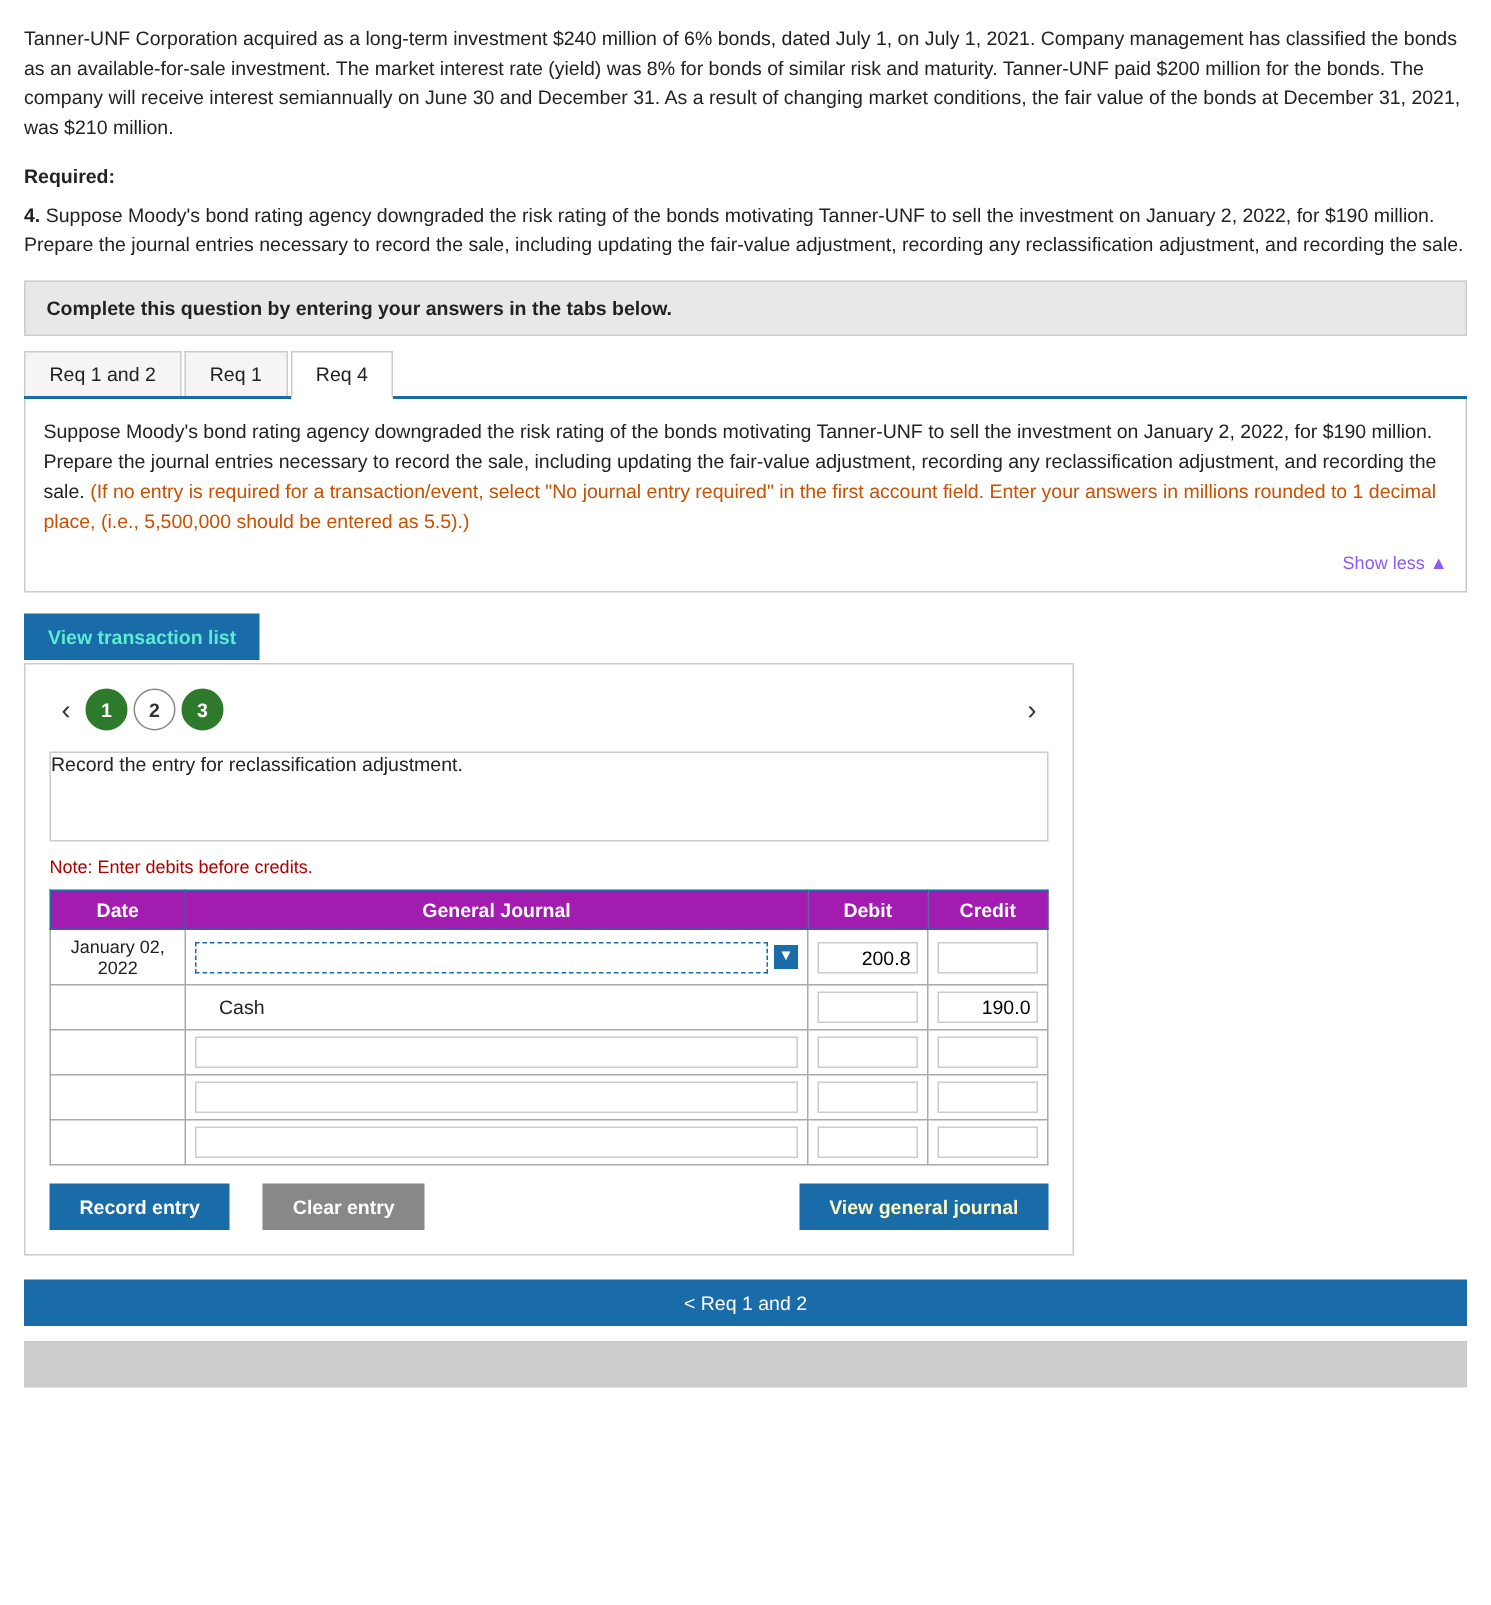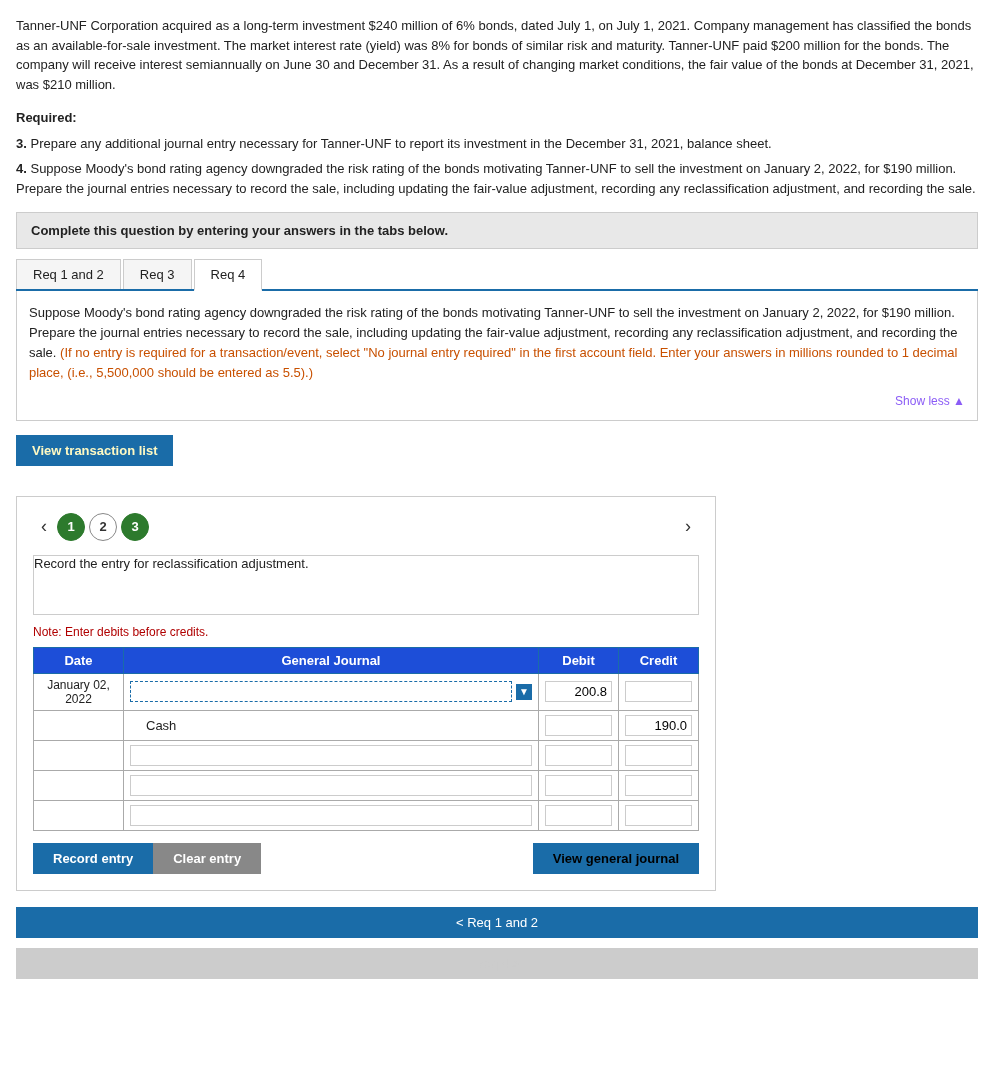--- a/index.html
+++ b/index.html
@@ -49,27 +49,27 @@
     }
 
     .scenario-text { font-size: 13px; line-height: 1.55; margin-bottom: 10px; }
     .orange-text { color: #c85000; }
 
     .show-less { text-align: right; font-size: 12px; color: #8b5cf6; cursor: pointer; margin-top: 4px; }
     .show-less-arrow::after { content: ' ▲'; }
 
     .view-transaction-btn {
       background: #1a6ca8;
-      color: #fef9c3;
+      color: #5eead4;
       border: none;
       padding: 8px 16px;
       cursor: pointer;
       font-size: 13px;
       font-weight: bold;
-      margin-bottom: 30px;
+      margin-bottom: 2px;
       display: inline-block;
     }
 
     .journal-worksheet {
       border: 1px solid #ccc;
       padding: 16px;
       background: #fff;
       max-width: 700px;
     }
 
@@ -108,21 +108,21 @@
 
     .note-text { color: #b00000; font-size: 12px; margin-bottom: 8px; }
 
     table.journal-table {
       width: 100%;
       border-collapse: collapse;
       font-size: 13px;
       margin-bottom: 12px;
     }
     table.journal-table th {
-      background: #1d4ed8;
+      background: #a21caf;
       color: #fff;
       padding: 5px 8px;
       border: 1px solid #1a6ca8;
       font-weight: bold;
       text-align: center;
     }
     table.journal-table th.date-col { width: 90px; }
     table.journal-table th.journal-col { }
     table.journal-table th.debit-col { width: 80px; }
     table.journal-table th.credit-col { width: 80px; }
@@ -144,31 +144,31 @@
       color: #fff;
       text-align: center;
       line-height: 16px;
       font-size: 10px;
       margin-left: 4px;
       flex-shrink: 0;
     }
 
     .journal-row-flex { display: flex; align-items: center; width: 100%; }
 
-    .action-buttons { display: flex; gap: 0; flex-wrap: wrap; }
+    .action-buttons { display: flex; gap: 22px; flex-wrap: wrap; }
     .action-btn {
       padding: 8px 20px;
       font-size: 13px;
       font-weight: bold;
       cursor: pointer;
       border: none;
     }
     .btn-blue { background: #1a6ca8; color: #fff; }
     .btn-gray { background: #888; color: #fff; }
-    .btn-view { background: #1a6ca8; color: #000000; margin-left: auto; }
+    .btn-view { background: #1a6ca8; color: #fef9c3; margin-left: auto; }
 
     .bottom-nav { display: flex; gap: 10px; margin-top: 16px; justify-content: center; flex-direction: column; }
     .bottom-nav-btn {
       background: #1a6ca8;
       color: #fff;
       border: none;
       padding: 8px 60px;
       font-size: 13px;
       cursor: pointer;
     }
@@ -180,33 +180,32 @@
 <body>
 
 
 
 
 <p class="intro-text">Tanner-UNF Corporation acquired as a long-term investment $240 million of 6% bonds, dated July 1, on July 1, 2021. Company management has classified the bonds as an available-for-sale investment. The market interest rate (yield) was 8% for bonds of similar risk and maturity. Tanner-UNF paid $200 million for the bonds. The company will receive interest semiannually on June 30 and December 31. As a result of changing market conditions, the fair value of the bonds at December 31, 2021, was $210 million.</p>
 
 
 <div class="required-section">
   <p class="bold">Required:</p>
-  <p><span class="bold">3.</span> Prepare any additional journal entry necessary for Tanner-UNF to report its investment in the December 31, 2021, balance sheet.</p>
   <p><span class="bold">4.</span> Suppose Moody's bond rating agency downgraded the risk rating of the bonds motivating Tanner-UNF to sell the investment on January 2, 2022, for $190 million. Prepare the journal entries necessary to record the sale, including updating the fair-value adjustment, recording any reclassification adjustment, and recording the sale.</p>
 </div>
 
 
 <div class="instruction-box">
   <span>Complete this question by entering your answers in the tabs below.</span>
 </div>
 
 
 <div class="tabs-container">
   <div class="tab">Req 1 and 2</div>
-  <div class="tab">Req 3</div>
+  <div class="tab">Req 1</div>
   <div class="tab active">Req 4</div>
 </div>
 
 
 <div class="content-area">
   <p class="scenario-text">
     <span>Suppose Moody's bond rating agency downgraded the risk rating of the bonds motivating Tanner-UNF to sell the investment on January 2, 2022, for $190 million. Prepare the journal entries necessary to record the sale, including updating the fair-value adjustment, recording any reclassification adjustment, and recording the sale.</span>
     <span class="orange-text">(If no entry is required for a transaction/event, select "No journal entry required" in the first account field. Enter your answers in millions rounded to 1 decimal place, (i.e., 5,500,000 should be entered as 5.5).)</span>
   </p>
   <div class="show-less">

